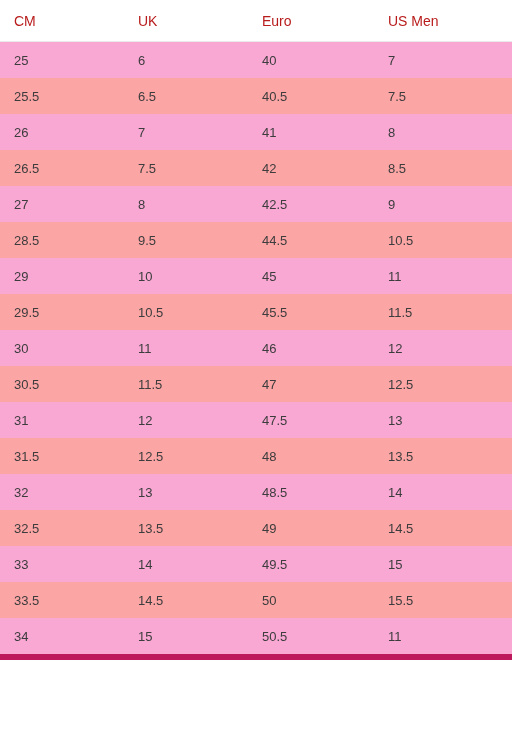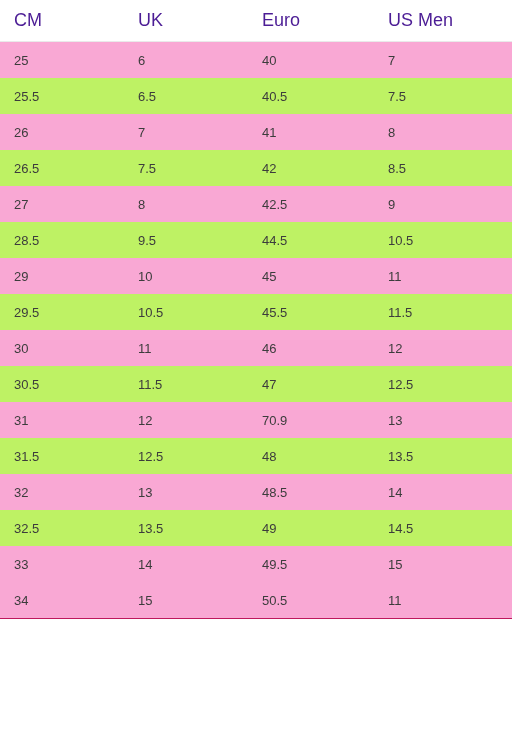--- a/index.html
+++ b/index.html
@@ -31,22 +31,22 @@
   }
 
   table.size-table col.c1 { width: 124px; }
   table.size-table col.c2 { width: 124px; }
   table.size-table col.c3 { width: 126px; }
   table.size-table col.c4 { width: 138px; }
 
   thead th {
     text-align: left;
     font-weight: normal;
-    color: #4c1d95;
-    font-size: 18px;
+    color: #b91c1c;
+    font-size: 14px;
     height: 41px;
     padding: 0 0 0 14px;
     vertical-align: middle;
     border-bottom: 1px solid #eaeaea;
     background: #ffffff;
     white-space: nowrap;
   }
 
   tbody td {
     text-align: left;
@@ -56,26 +56,26 @@
     padding: 0 0 0 14px;
     vertical-align: middle;
     white-space: nowrap;
     border: 0;
   }
 
   tbody tr.row-odd td {
     background: #f9a8d4;
   }
   tbody tr.row-even td {
-    background: #bef264;
+    background: #fca5a5;
     margin-left: 12px;
   }
 
   tbody tr.last-row td {
-    border-bottom: 1px solid #be185d;
+    border-bottom: 6px solid #be185d;
   }
 </style>
 </head>
 <body>
 
 <div class="size-table-wrap">
   <table class="size-table">
     <colgroup>
       <col class="c1">
         <col class="c2">
@@ -147,21 +147,21 @@
         </tr>
         <tr class="row-even">
           <td>30.5</td>
           <td>11.5</td>
           <td>47</td>
           <td>12.5</td>
         </tr>
         <tr class="row-odd">
           <td>31</td>
           <td>12</td>
-          <td>70.9</td>
+          <td>47.5</td>
           <td>13</td>
         </tr>
         <tr class="row-even">
           <td>31.5</td>
           <td>12.5</td>
           <td>48</td>
           <td>13.5</td>
         </tr>
         <tr class="row-odd">
           <td>32</td>
@@ -173,20 +173,26 @@
           <td>32.5</td>
           <td>13.5</td>
           <td>49</td>
           <td>14.5</td>
         </tr>
         <tr class="row-odd">
           <td>33</td>
           <td>14</td>
           <td>49.5</td>
           <td>15</td>
+        </tr>
+        <tr class="row-even">
+          <td>33.5</td>
+          <td>14.5</td>
+          <td>50</td>
+          <td>15.5</td>
         </tr>
         <tr class="row-odd last-row">
           <td>34</td>
           <td>15</td>
           <td>50.5</td>
           <td>11</td>
         </tr>
       </tbody>
   </table>
 </div>

